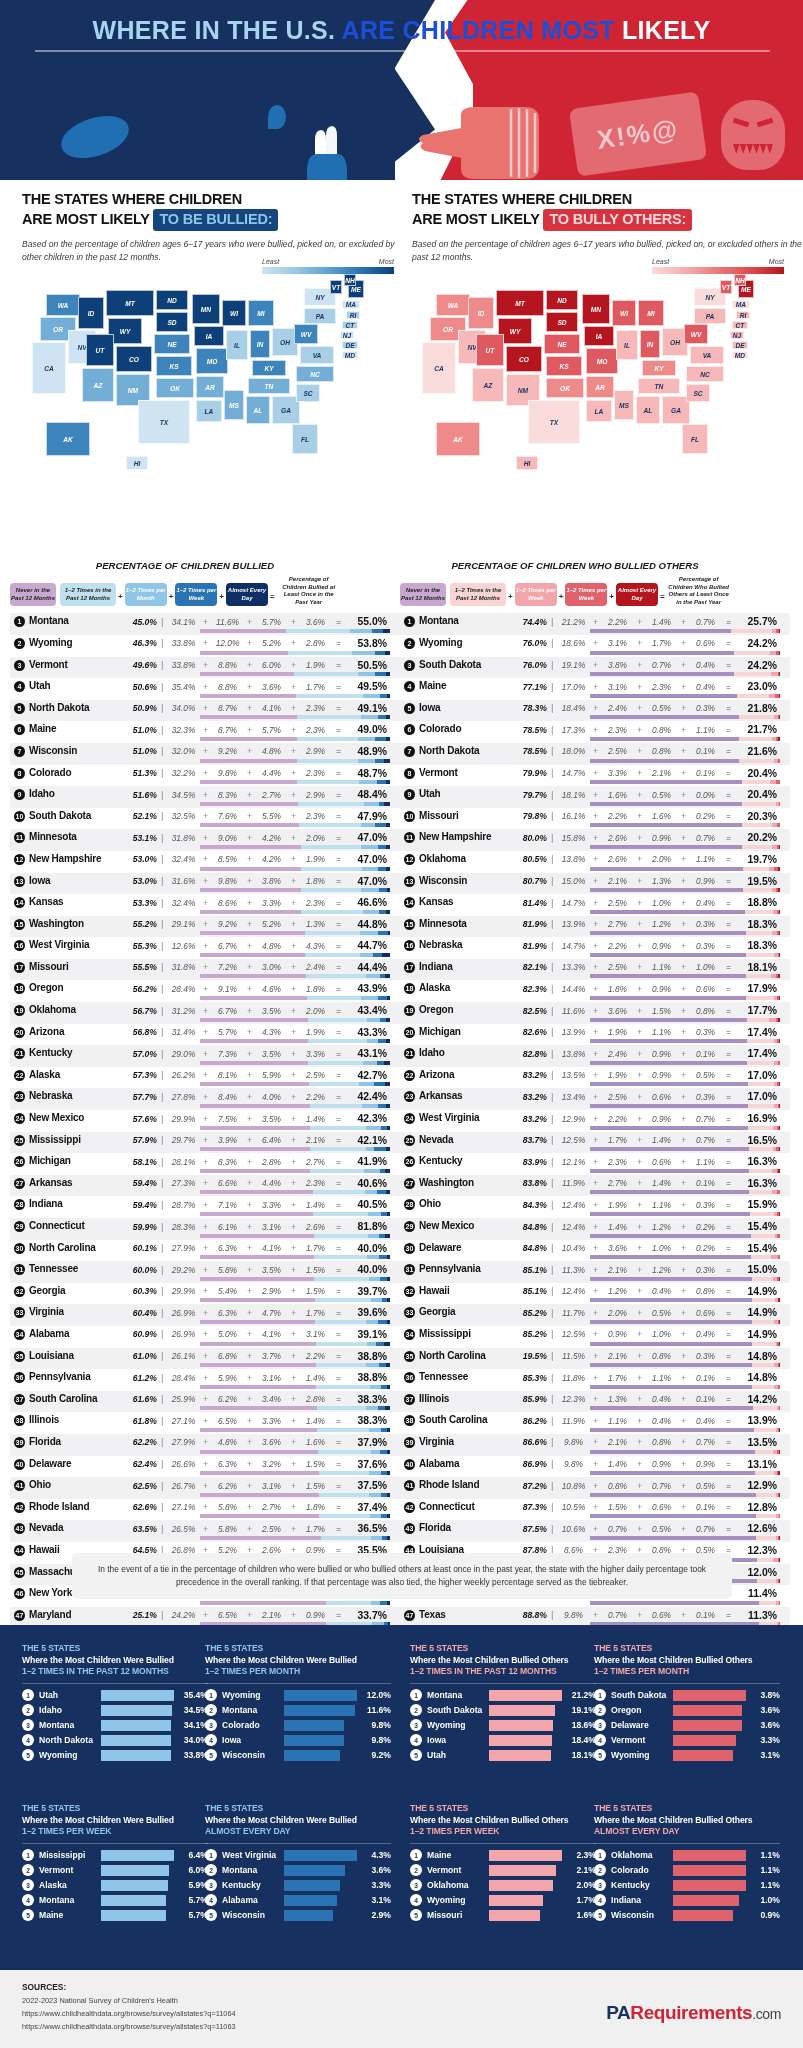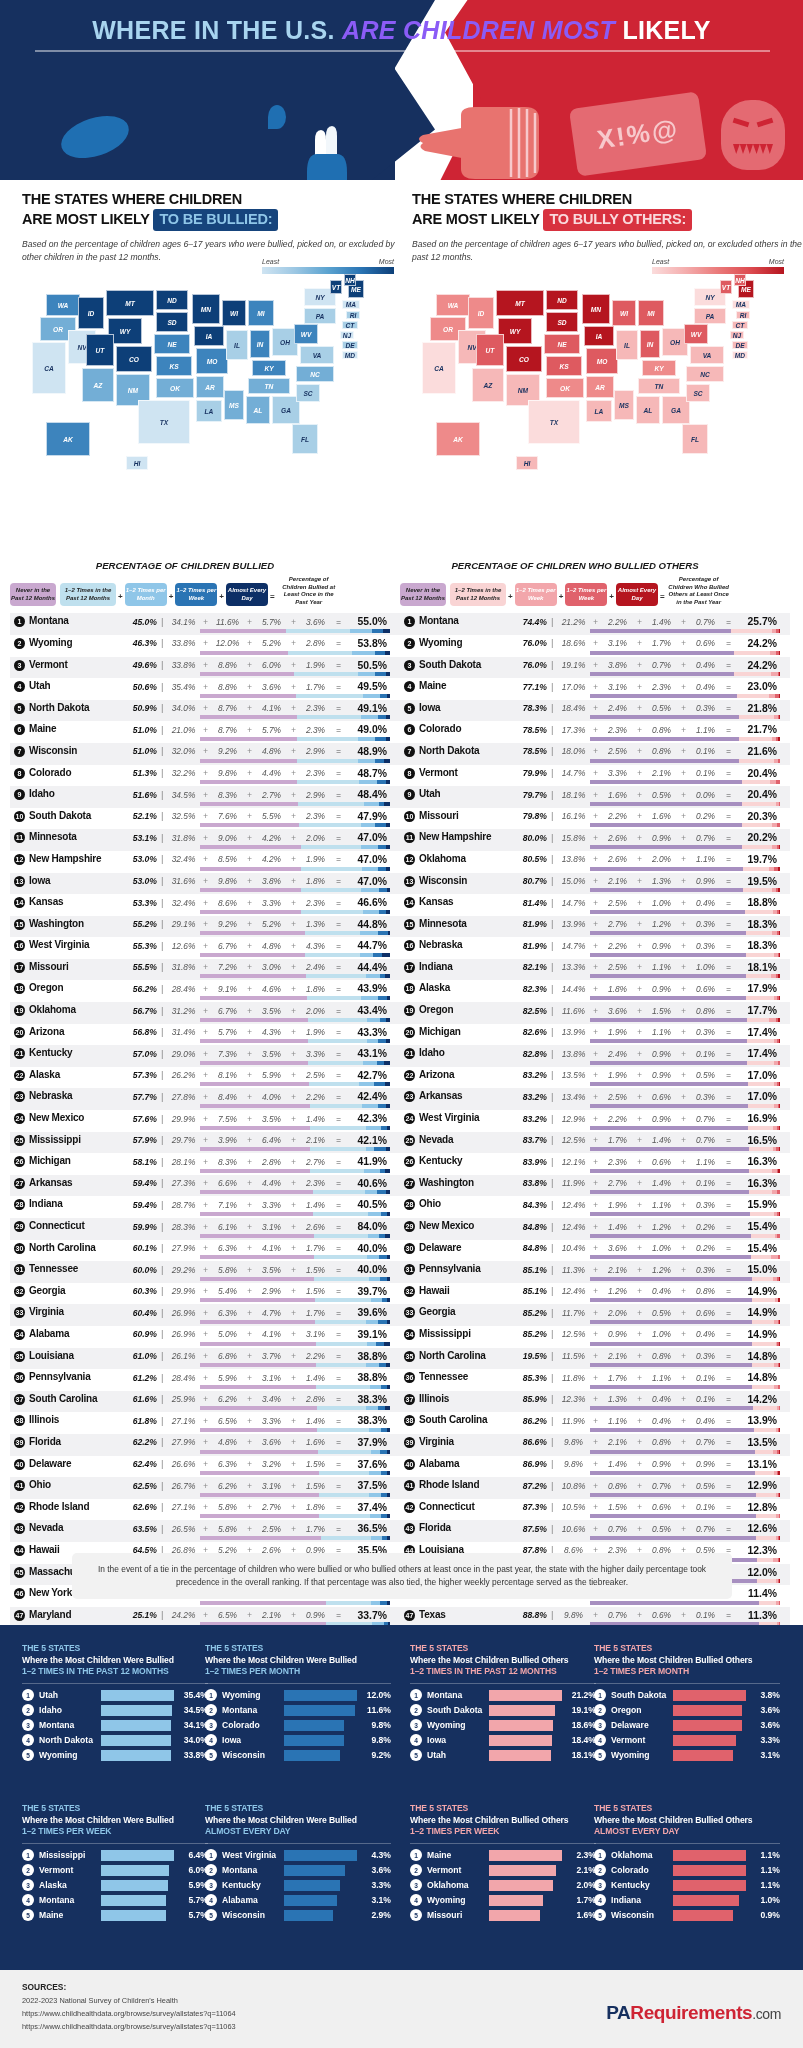--- a/index.html
+++ b/index.html
@@ -15,21 +15,21 @@
   .header { position: relative; width: 803px; height: 180px; overflow: hidden; background:#ffffff; }
   .hdr-blue { position:absolute; left:0; top:0; width:395px; height:180px; background:#16305f; }
   .hdr-blue:after{content:"";position:absolute;right:-40px;top:0;width:90px;height:180px;background:#16305f;border-radius:0 0 0 0;
     clip-path: polygon(0 0, 100% 0, 55% 38%, 100% 72%, 30% 100%, 0 100%);}
   .hdr-red { position:absolute; right:0; top:0; width:330px; height:180px; background:#ce2434; }
   .hdr-red:before{content:"";position:absolute;left:-55px;top:0;width:90px;height:180px;background:#ce2434;
     clip-path: polygon(100% 0, 100% 100%, 25% 100%, 70% 55%, 30% 18%, 55% 0);}
   .blob-lblue{position:absolute;background:#1f6fb2;border-radius:50%;}
   .hdr-l1 { position:absolute; top:16px; left:0; width:803px; text-align:center; font-size:25px; font-weight:700;
             letter-spacing:.3px; white-space:nowrap; }
-  .hdr-l1 .w1{color:#a8d4ef;} .hdr-l1 .w2{color:#8b5cf6;font-style:italic;} .hdr-l1 .w3{color:#fff;}
+  .hdr-l1 .w1{color:#a8d4ef;} .hdr-l1 .w2{color:#1d4ed8;} .hdr-l1 .w3{color:#fff;}
   .hdr-rule{position:absolute;top:50px;left:35px;width:735px;height:2px;background:rgba(255,255,255,.45);}
   .hdr-l2 { position:absolute; top:58px; left:0; width:803px; text-align:center; font-size:35px; font-weight:800;
             font-style:italic; letter-spacing:-.5px; white-space:nowrap; }
   .hdr-l2 .b{color:#8fc6e8;} .hdr-l2 .r{color:#e02030;}
   .andpill{display:inline-block;background:#b9a3c9;color:#111;border-radius:50%;
            font-size:14px;font-style:italic;font-weight:800;padding:6px 5px;vertical-align:6px;margin:0 3px;}
   .hand-blue{position:absolute;left:295px;top:110px;width:62px;height:70px;}
   .hand-red{position:absolute;left:415px;top:105px;width:170px;height:75px;}
   .speech{position:absolute;right:100px;top:100px;width:130px;height:68px;background:#e46a72;
           border-radius:8px;transform:rotate(-8deg);color:#f7c9cc;font-size:26px;font-weight:700;
@@ -437,21 +437,21 @@
           </div>
         </div>
         <div class="row">
           <div class="rank">
             <span>6</span>
           </div>
           <div class="state">Maine</div>
           <div class="nums">
             <span class="n-never">51.0%</span>
             <span class="pipe">|</span>
-            <span class="n">21.0%</span>
+            <span class="n">32.3%</span>
             <span class="plus">+</span>
             <span class="n">8.7%</span>
             <span class="plus">+</span>
             <span class="n">5.7%</span>
             <span class="plus">+</span>
             <span class="n">2.3%</span>
             <span class="eq">=</span>
             <span class="n-tot">49.0%</span>
           </div>
           <div class="bar">
@@ -1043,21 +1043,21 @@
             <span class="n-never">59.9%</span>
             <span class="pipe">|</span>
             <span class="n">28.3%</span>
             <span class="plus">+</span>
             <span class="n">6.1%</span>
             <span class="plus">+</span>
             <span class="n">3.1%</span>
             <span class="plus">+</span>
             <span class="n">2.6%</span>
             <span class="eq">=</span>
-            <span class="n-tot">84.0%</span>
+            <span class="n-tot">81.8%</span>
           </div>
           <div class="bar">
             <i style="width:59.90%;background:#c9a8cf"></i>
             <i style="width:28.30%;background:#bfe0ee"></i>
             <i style="width:6.10%;background:#8fc6e8"></i>
             <i style="width:3.10%;background:#2a74b4"></i>
             <i style="width:2.60%;background:#0d2f66"></i>
           </div>
         </div>
         <div class="row">

